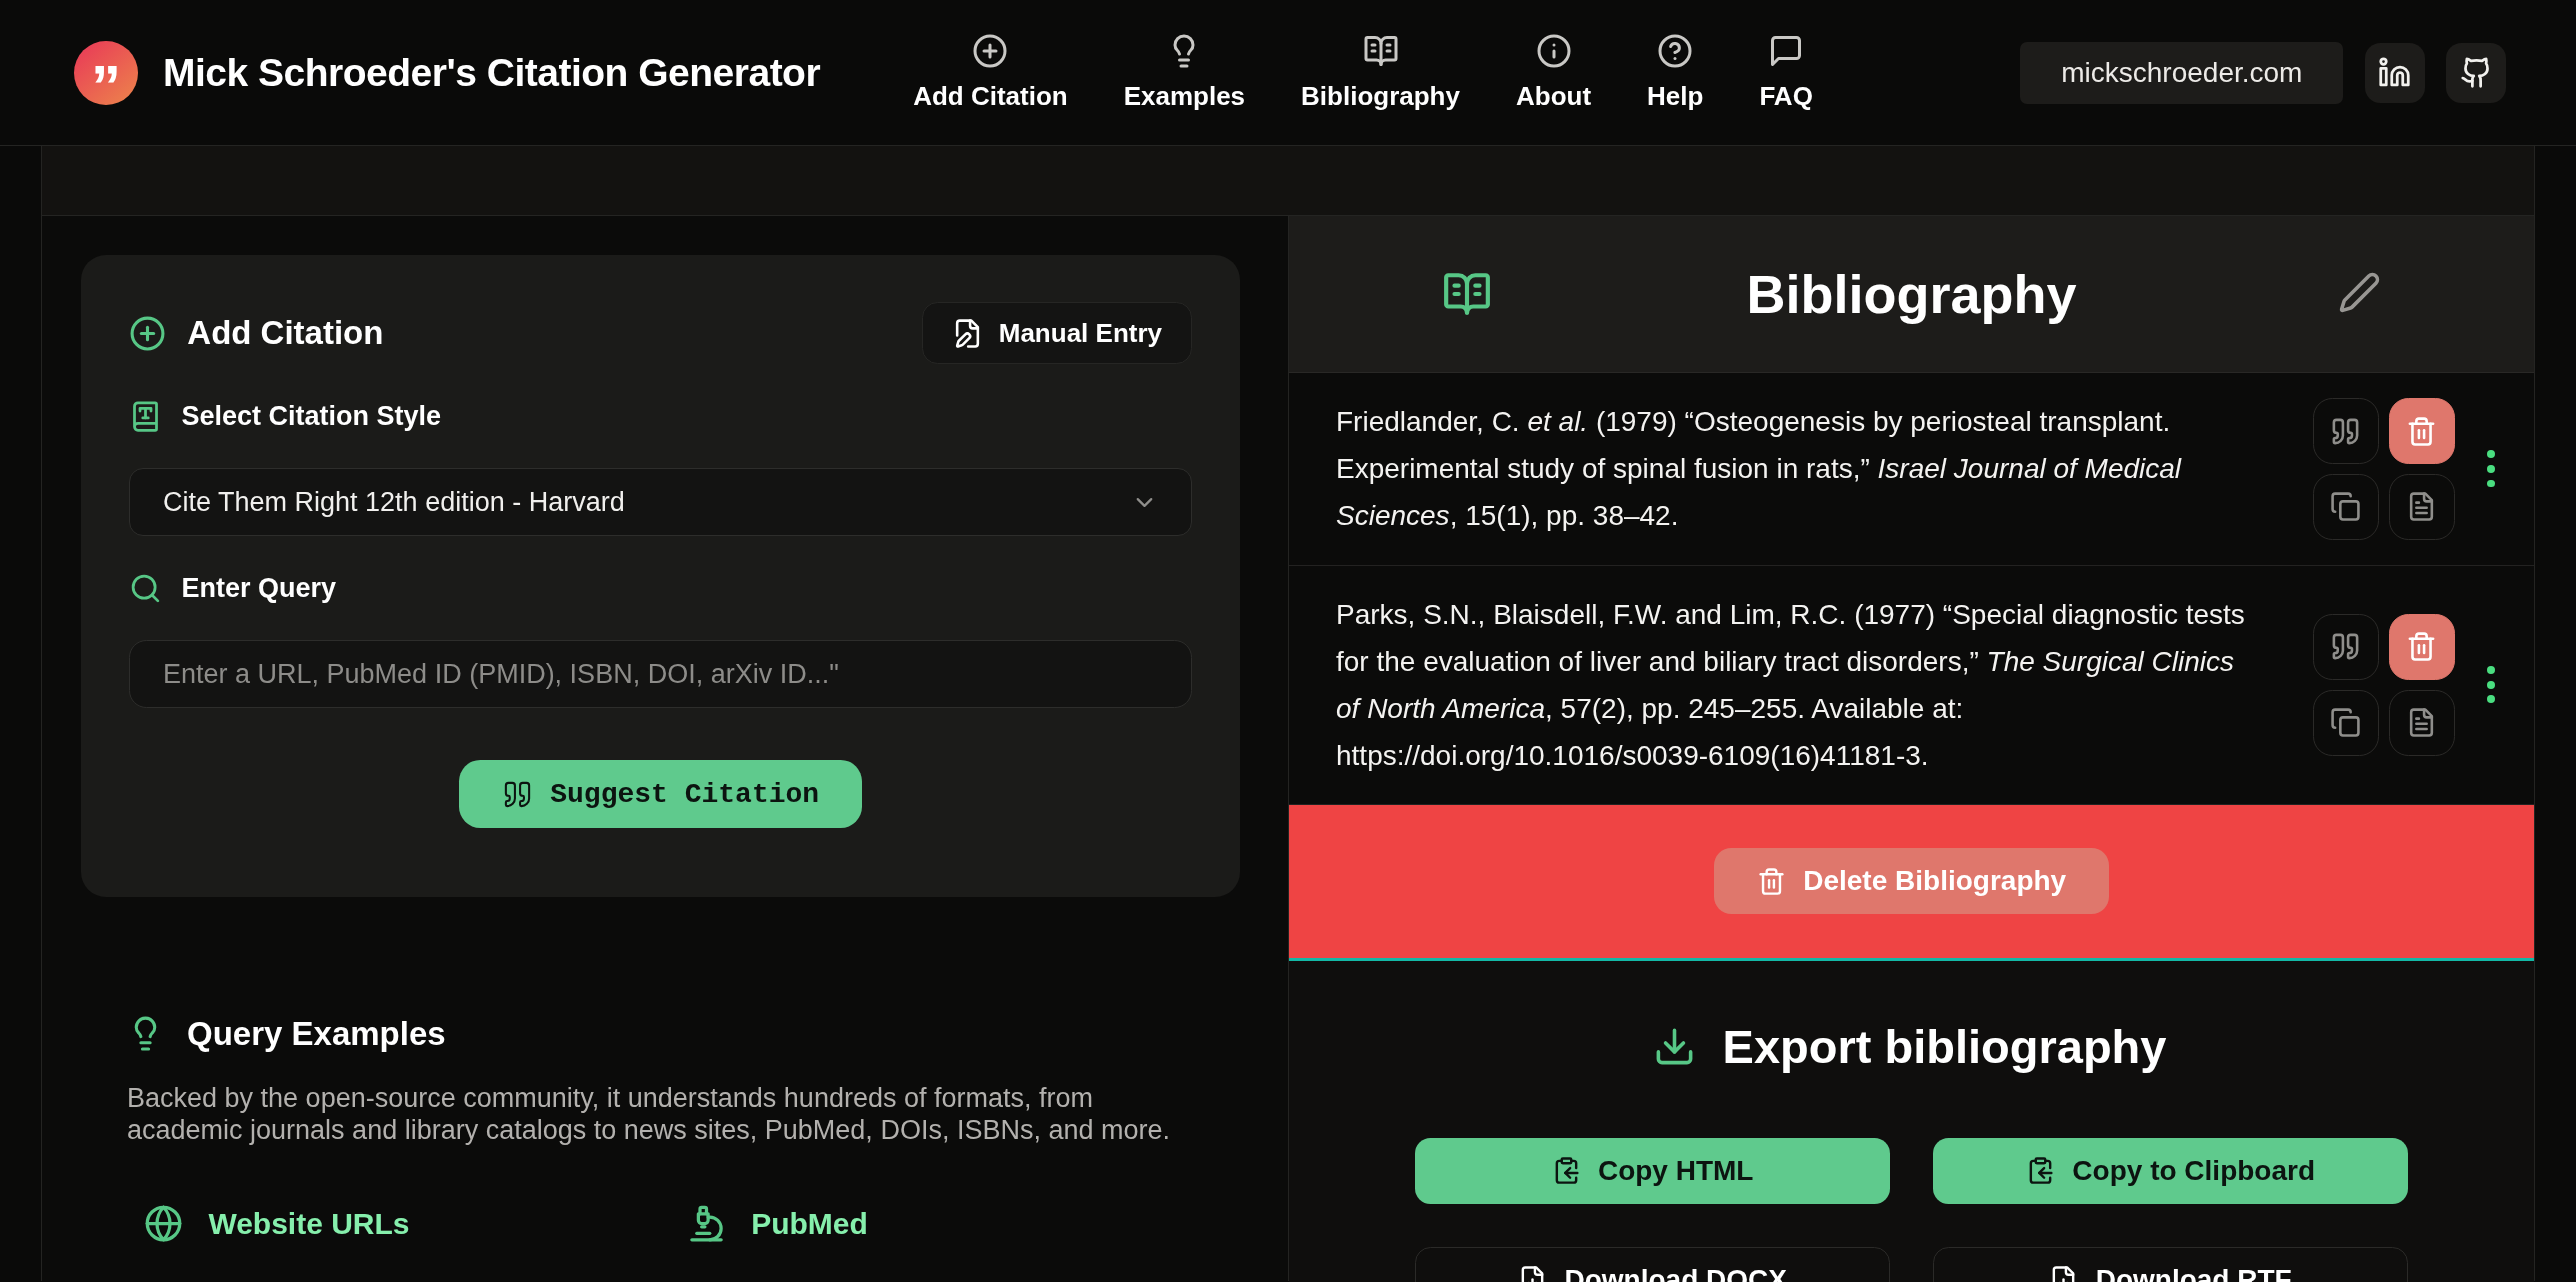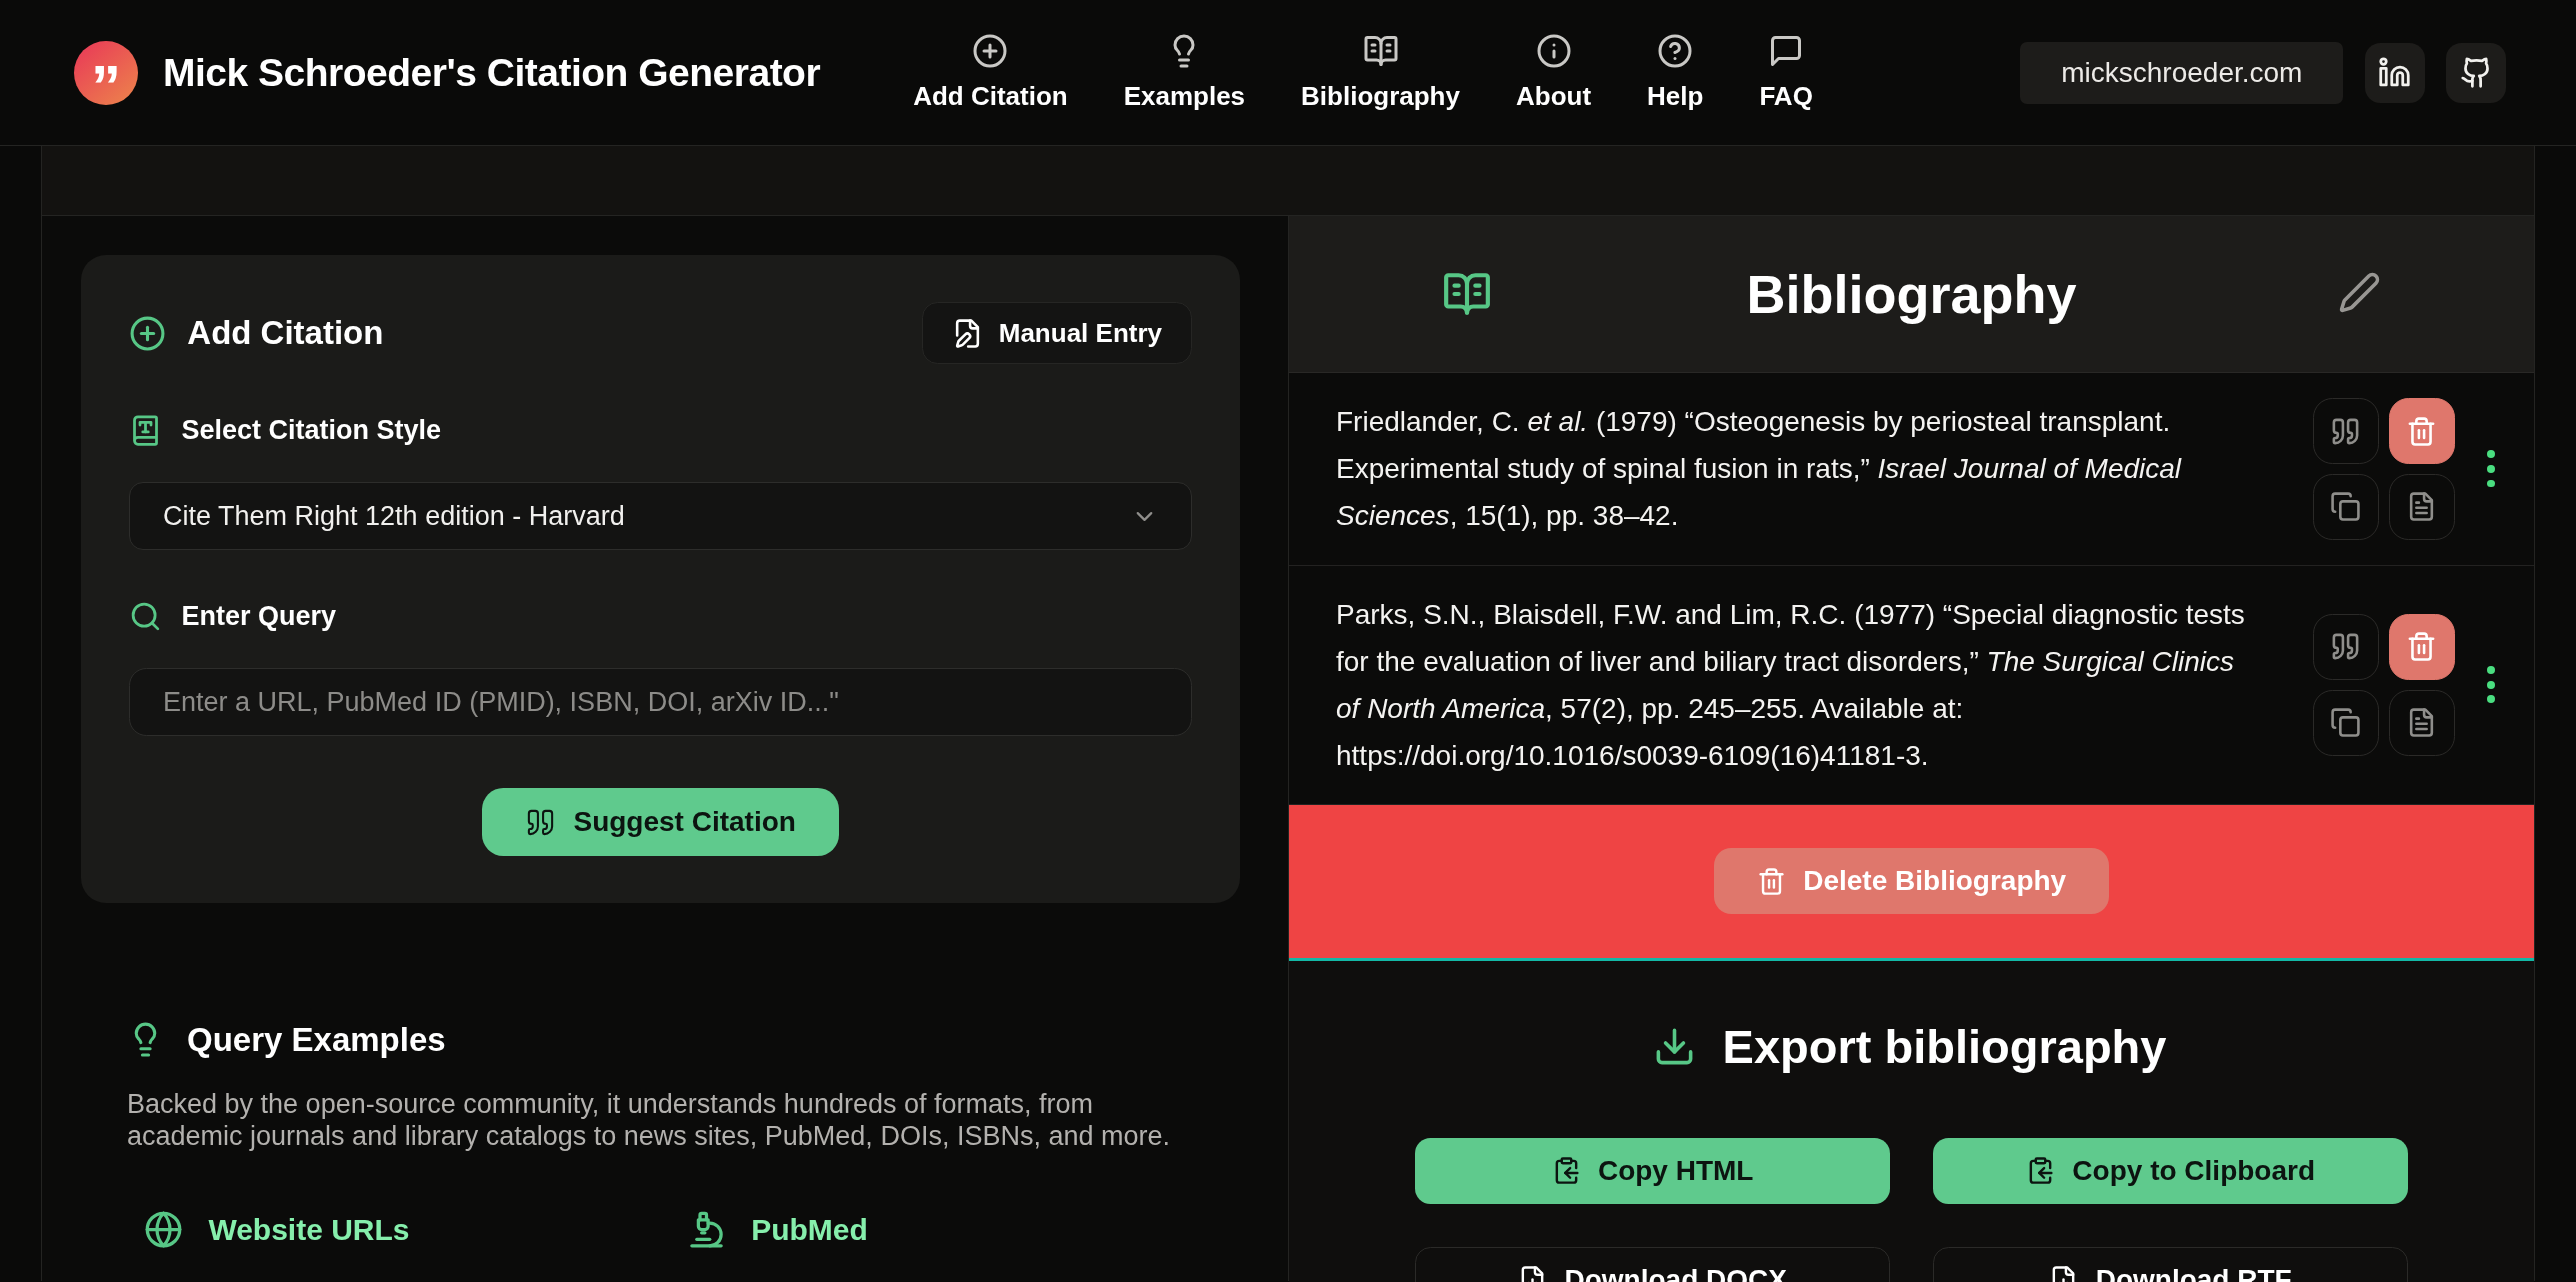--- a/index.html
+++ b/index.html
@@ -44,33 +44,33 @@
   
   .card{margin:39px;width:1159px;background:#1b1b19;border-radius:25px;padding:47px 48px}
   .card-head{display:flex;justify-content:space-between;align-items:center}
   .heading{display:flex;align-items:center;gap:21.3px}
   .heading svg{width:37px;height:37px;color:var(--icon-green)}
   .heading h2{font-size:33px;font-weight:700;margin:0;color:#fff}
   .manual-btn{display:flex;align-items:center;gap:15.5px;background:#141413;border:1px solid #262624;
               border-radius:15.5px;height:62px;padding:0 29px;color:#fff;font-size:26px;font-weight:700;
               cursor:pointer;font-family:inherit}
   .manual-btn svg{width:31px;height:31px}
-  .field-label{display:flex;align-items:center;gap:19.4px;margin-top:50px}
+  .field-label{display:flex;align-items:center;gap:19.4px;margin-top:36px}
   .field-label svg{width:33px;height:33px;color:var(--icon-green)}
   .field-label span{font-size:27px;font-weight:700;color:#fff}
   .select-box{margin-top:35px;height:68px;background:#131312;border:1px solid #2d2d2b;border-radius:14px;
               display:flex;align-items:center;justify-content:space-between;padding:0 33px;
               font-size:27px;color:#f1f0ee;cursor:pointer}
   .select-box svg{width:27px;height:27px;color:#8f8e8b}
   .query-input{margin-top:35px;height:68px;width:100%;background:#131312;border:1px solid #2d2d2b;
                border-radius:17.4px;padding:0 33px;font-size:27px;color:#f1f0ee;font-family:inherit;outline:none}
   .query-input::placeholder{color:#8d8c89}
-  .suggest-btn{margin:52px auto 0;display:flex;align-items:center;justify-content:center;gap:17.4px;
+  .suggest-btn{margin:52px auto 22px;display:flex;align-items:center;justify-content:center;gap:17.4px;
                background:var(--accent-green);color:#0c1410;border:none;border-radius:21.3px;height:68px;
-               padding:0 43px;font-size:28px;font-weight:700;cursor:pointer;font-family:Liberation Sans, sans-serif}
+               padding:0 43px;font-size:28px;font-weight:700;cursor:pointer;font-family:Liberation Mono, monospace}
   .suggest-btn svg{width:31px;height:31px;stroke-width:1.6}
 
   
   .examples{padding:79px 58px 0 85px}
   .ex-heading{display:flex;align-items:flex-start;gap:23px}
   .ex-heading svg{width:37px;height:37px;color:var(--icon-green)}
   .ex-heading h3{font-size:33px;font-weight:700;margin:0;color:#fff}
   .ex-desc{margin-top:29px;font-size:27px;line-height:32px;color:#b3b1ae;max-width:1085px}
   .ex-grid{display:flex;margin-top:58px;padding-left:17.4px}
   .ex-item{width:558px}

